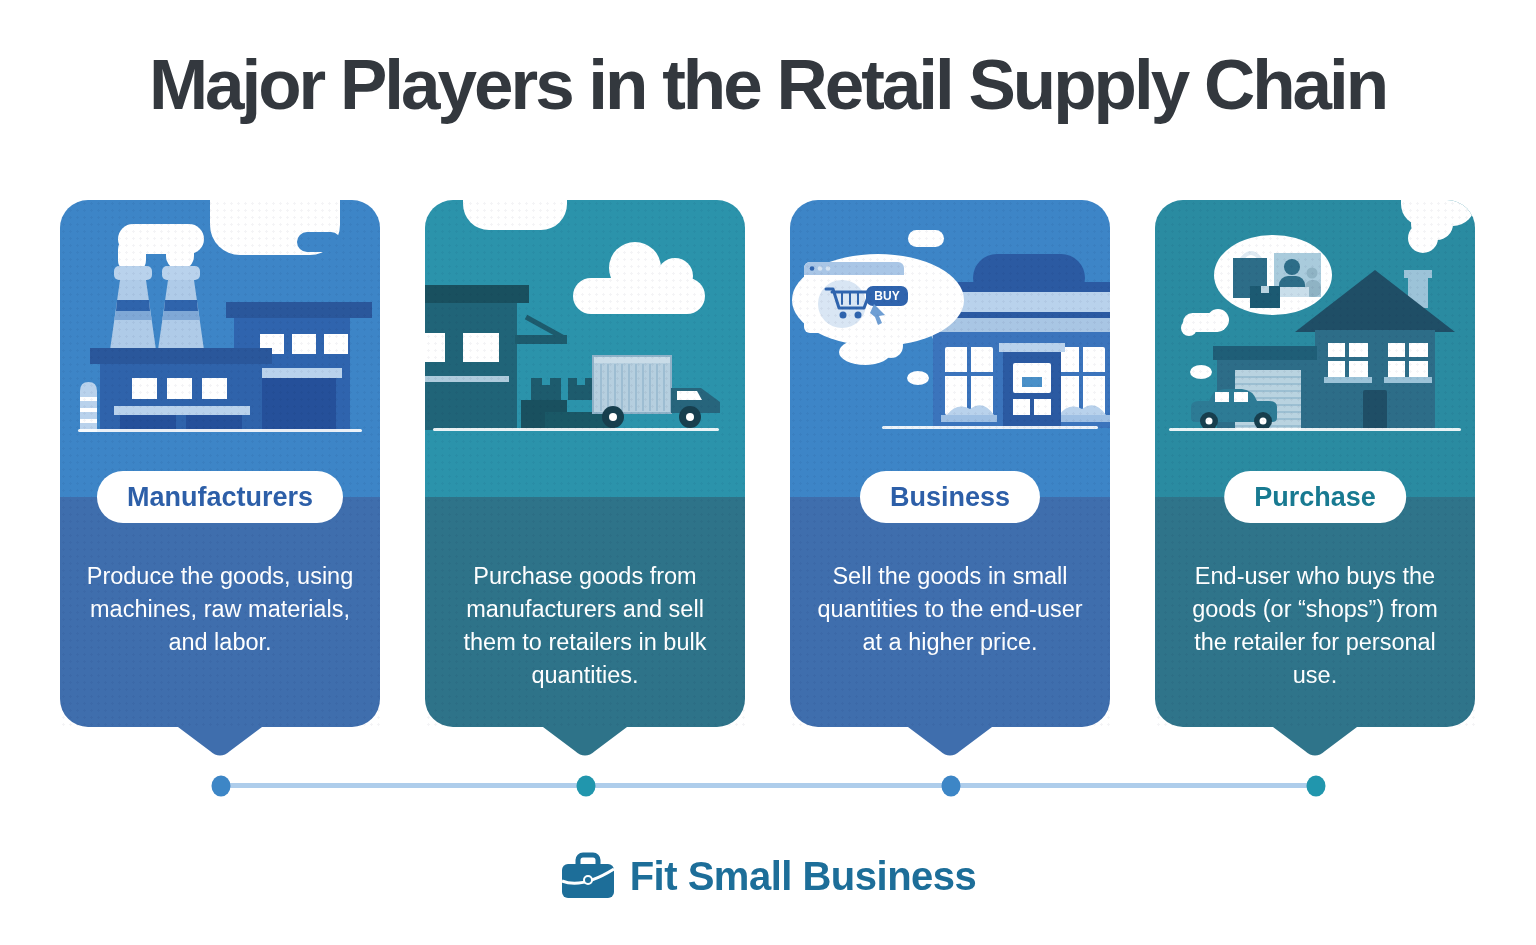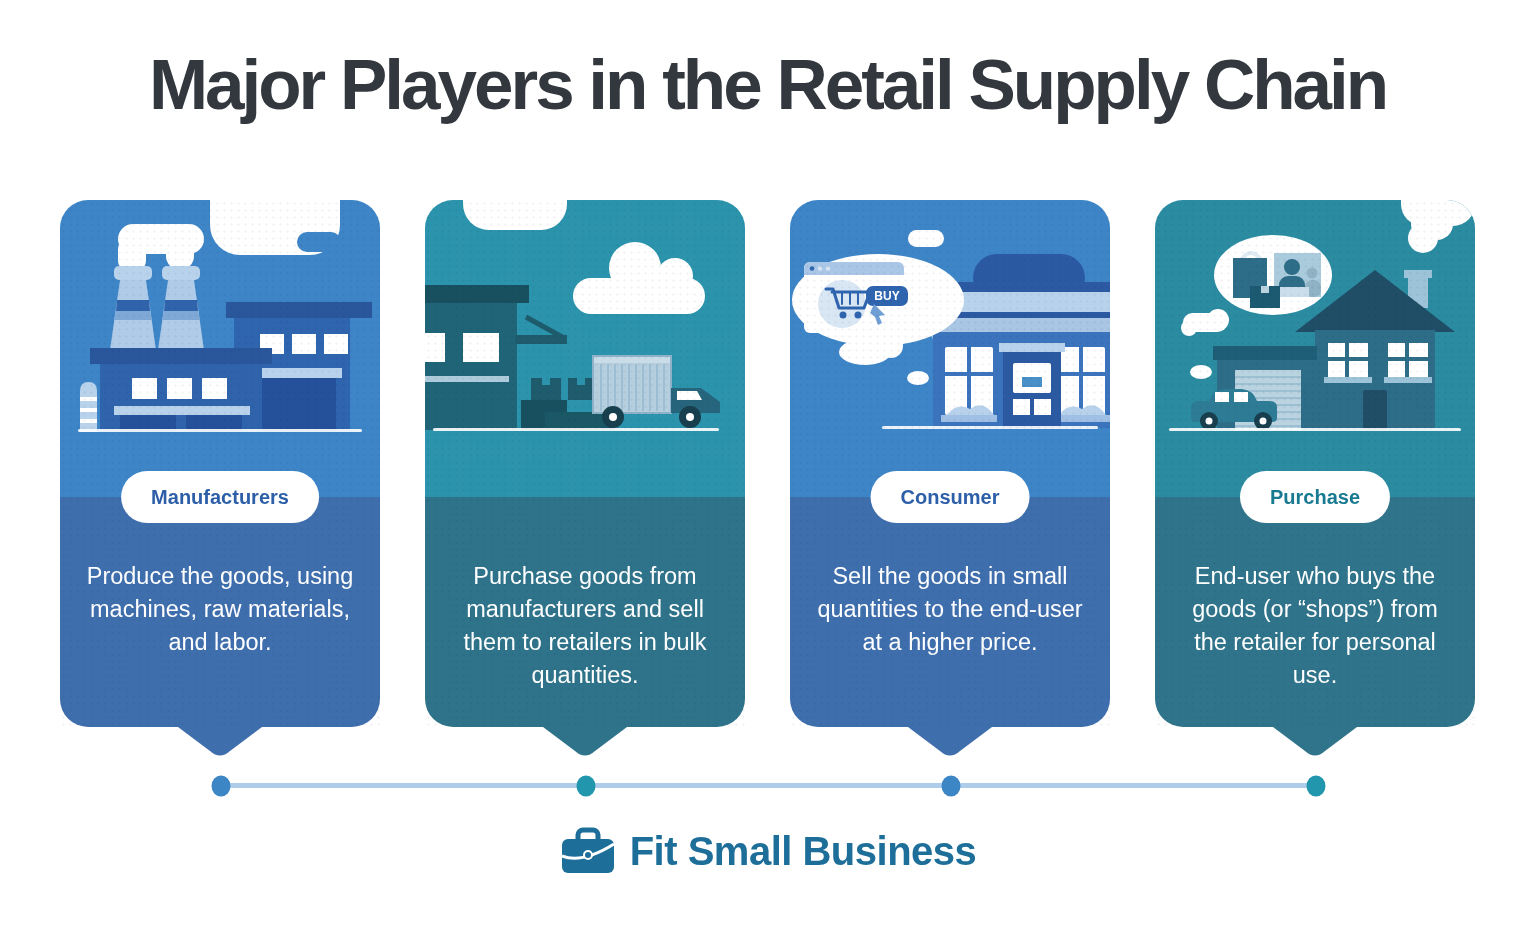--- a/index.html
+++ b/index.html
@@ -32,21 +32,21 @@
   .teal  .card-top{background:#2B93AB;}
   .teal2 .card-top{background:#2A8BA1;}
   .teal  .card-bottom, .teal2 .card-bottom{background:#2E7389;}
   .teal2 .card-bottom{background:#2F748A;}
 
   .card-top svg{position:absolute;top:0;left:0;}
 
   .pill{
     position:absolute;top:271px;left:50%;transform:translateX(-50%);
     height:52px;line-height:52px;padding:0 30px;border-radius:28px;
-    background:#ffffff;font-size:20px;font-weight:bold;white-space:nowrap;
+    background:#ffffff;font-size:27px;font-weight:bold;white-space:nowrap;
     z-index:3;
   }
   .blue  .pill{color:#2D5FA8;}
   .teal  .pill, .teal2 .pill{color:#187A91;}
 
   .desc{
     margin:0;color:#ffffff;font-size:23.5px;line-height:33px;text-align:center;
   }
 
   .tail{position:absolute;left:50%;transform:translateX(-50%);top:527px;z-index:2;}
@@ -57,21 +57,21 @@
   .timeline{position:absolute;top:0;left:0;width:1536px;height:945px;pointer-events:none;}
   .timeline-line{
     position:absolute;top:783px;left:221px;width:1095px;height:5px;
     background:#AECDEB;border-radius:3px;
   }
   .dot{position:absolute;width:19px;height:21px;border-radius:50%;transform:translate(-50%,-50%);top:786px;}
   .dot.blue-dot{background:#3D86C6;}
   .dot.teal-dot{background:#2196AD;}
 
   .footer{
-    position:absolute;top:827px;left:0;right:0;
+    position:absolute;top:852px;left:0;right:0;
     display:flex;align-items:center;justify-content:center;gap:14px;
   }
   .brand{font-size:40px;font-weight:bold;color:#1D6E99;letter-spacing:-0.5px;}
 </style>
 </head>
 <body>
 
 <div class="stage">
 
   <h1 class="title">Major Players in the Retail Supply Chain</h1>
@@ -264,21 +264,21 @@
             <g>
               <rect x="76" y="86" width="42" height="20" rx="7" fill="#2F64AE"></rect>
               <text x="97" y="100" text-anchor="middle" font-family="Liberation Sans, sans-serif" font-size="12" font-weight="bold" fill="#ffffff">BUY</text>
             </g>
             <polygon points="84,104 95,115 89,116 92,123 88,125 85,117 80,113" fill="#6F9FD4"></polygon>
           </g>
 
           <rect x="92" y="226" width="216" height="3" rx="1.5" fill="#ffffff" opacity="0.9"></rect>
         </svg>
       </div>
-      <div class="pill">Consumer</div>
+      <div class="pill">Business</div>
       <div class="card-bottom">
         <p class="desc">Sell the goods in small quantities to the end-user at a higher price.</p>
       </div>
       <svg class="tail" width="84" height="34" viewBox="0 0 84 34">
         <path d="M0,0 H84 L52,24 Q42,33 32,24 Z"></path>
       </svg>
     </div>
 
     <div class="card teal2">
       <div class="card-top">

